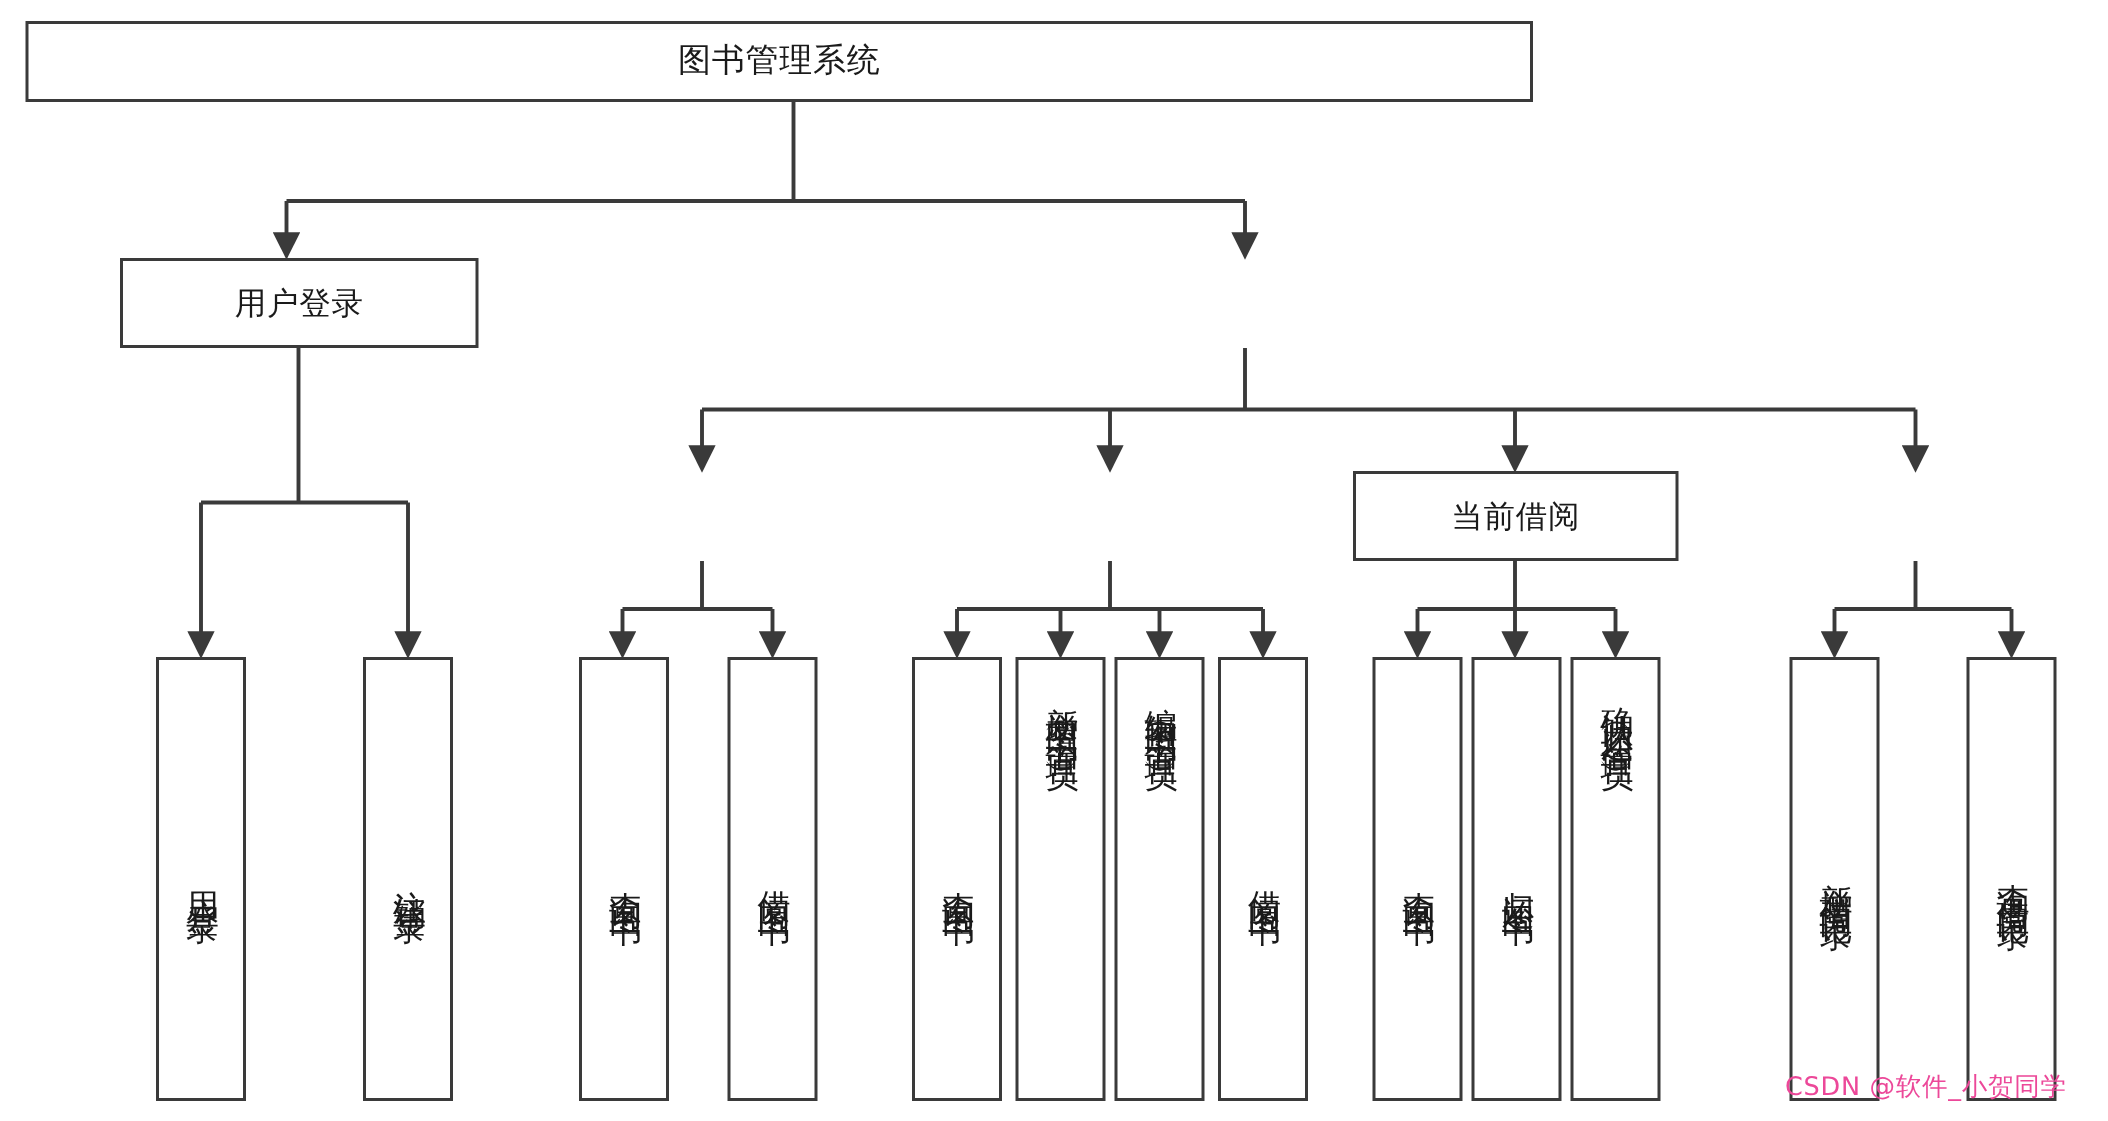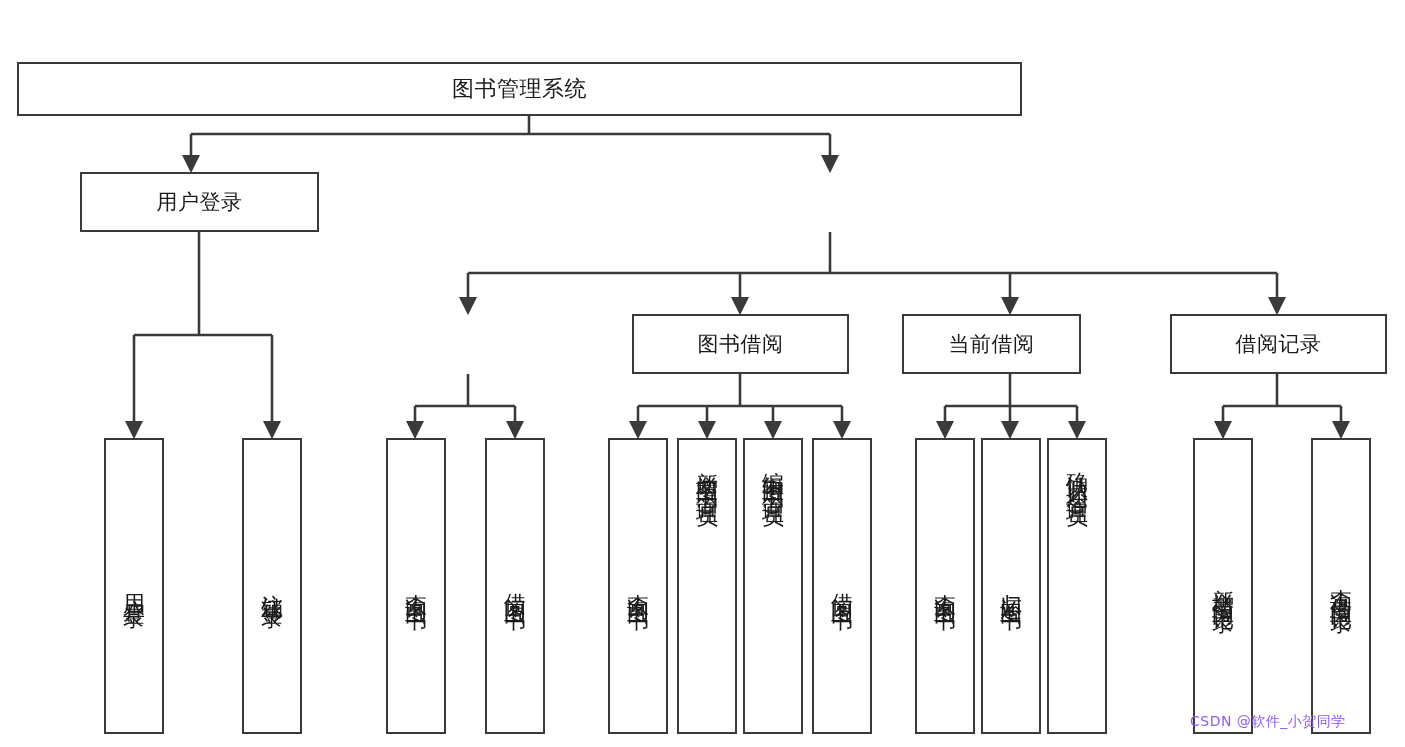--- a/index.html
+++ b/index.html
@@ -67,22 +67,22 @@
     padding-top: 0;
   }
   .node.vert.mid-text {
     align-items: center;
     padding-top: 0;
   }
   .watermark {
     position: absolute;
     left: 1190px;
     top: 713px;
-    font-size: 14px;
-    color: #8b5cf6;
+    font-size: 17px;
+    color: #ec4899;
     white-space: nowrap;
     letter-spacing: 0.5px;
   }
 </style>
 </head>
 <body>
 
 <div id="diagram-root">
 
   <svg id="edge-layer" viewBox="0 0 1405 747" width="1405" height="747" xmlns="http://www.w3.org/2000/svg">
@@ -128,36 +128,30 @@
       <path d="M 1010 406 L 1010 430" marker-end="url(#arrow)"></path>
       <path d="M 1077 406 L 1077 430" marker-end="url(#arrow)"></path>
 
       <path d="M 1277 374 L 1277 406"></path>
       <path d="M 1223 406 L 1341 406"></path>
       <path d="M 1223 406 L 1223 430" marker-end="url(#arrow)"></path>
       <path d="M 1341 406 L 1341 430" marker-end="url(#arrow)"></path>
     </g>
   </svg>
 
-  <div class="node horiz root" style="left:17px; top:14px; width:1005px; height:54px;margin-top:48px;">
+  <div class="node horiz root" style="left:17px; top:14px; width:1005px; height:54px;">
     <span class="node-label">图书管理系统</span>
   </div>
 
   <div class="node horiz" style="left:80px; top:172px; width:239px; height:60px;">
     <span class="node-label">用户登录</span>
   </div>
 
-  <div class="node horiz" style="left:632px; top:314px; width:217px; height:60px;">
-    <span class="node-label">图书借阅</span>
-  </div>
-  <div class="node horiz" style="left:902px; top:314px; width:179px; height:60px;">
+  <div class="node horiz" style="left:902px; top:314px; width:217px; height:60px;">
     <span class="node-label">当前借阅</span>
-  </div>
-  <div class="node horiz" style="left:1170px; top:314px; width:217px; height:60px;">
-    <span class="node-label">借阅记录</span>
   </div>
 
   <div class="node vert mid-text" style="left:104px; top:438px; width:60px; height:296px;">
     <span class="node-label">用户登录</span>
   </div>
   <div class="node vert mid-text" style="left:242px; top:438px; width:60px; height:296px;">
     <span class="node-label">注销登录</span>
   </div>
 
   <div class="node vert mid-text" style="left:386px; top:438px; width:60px; height:296px;">

